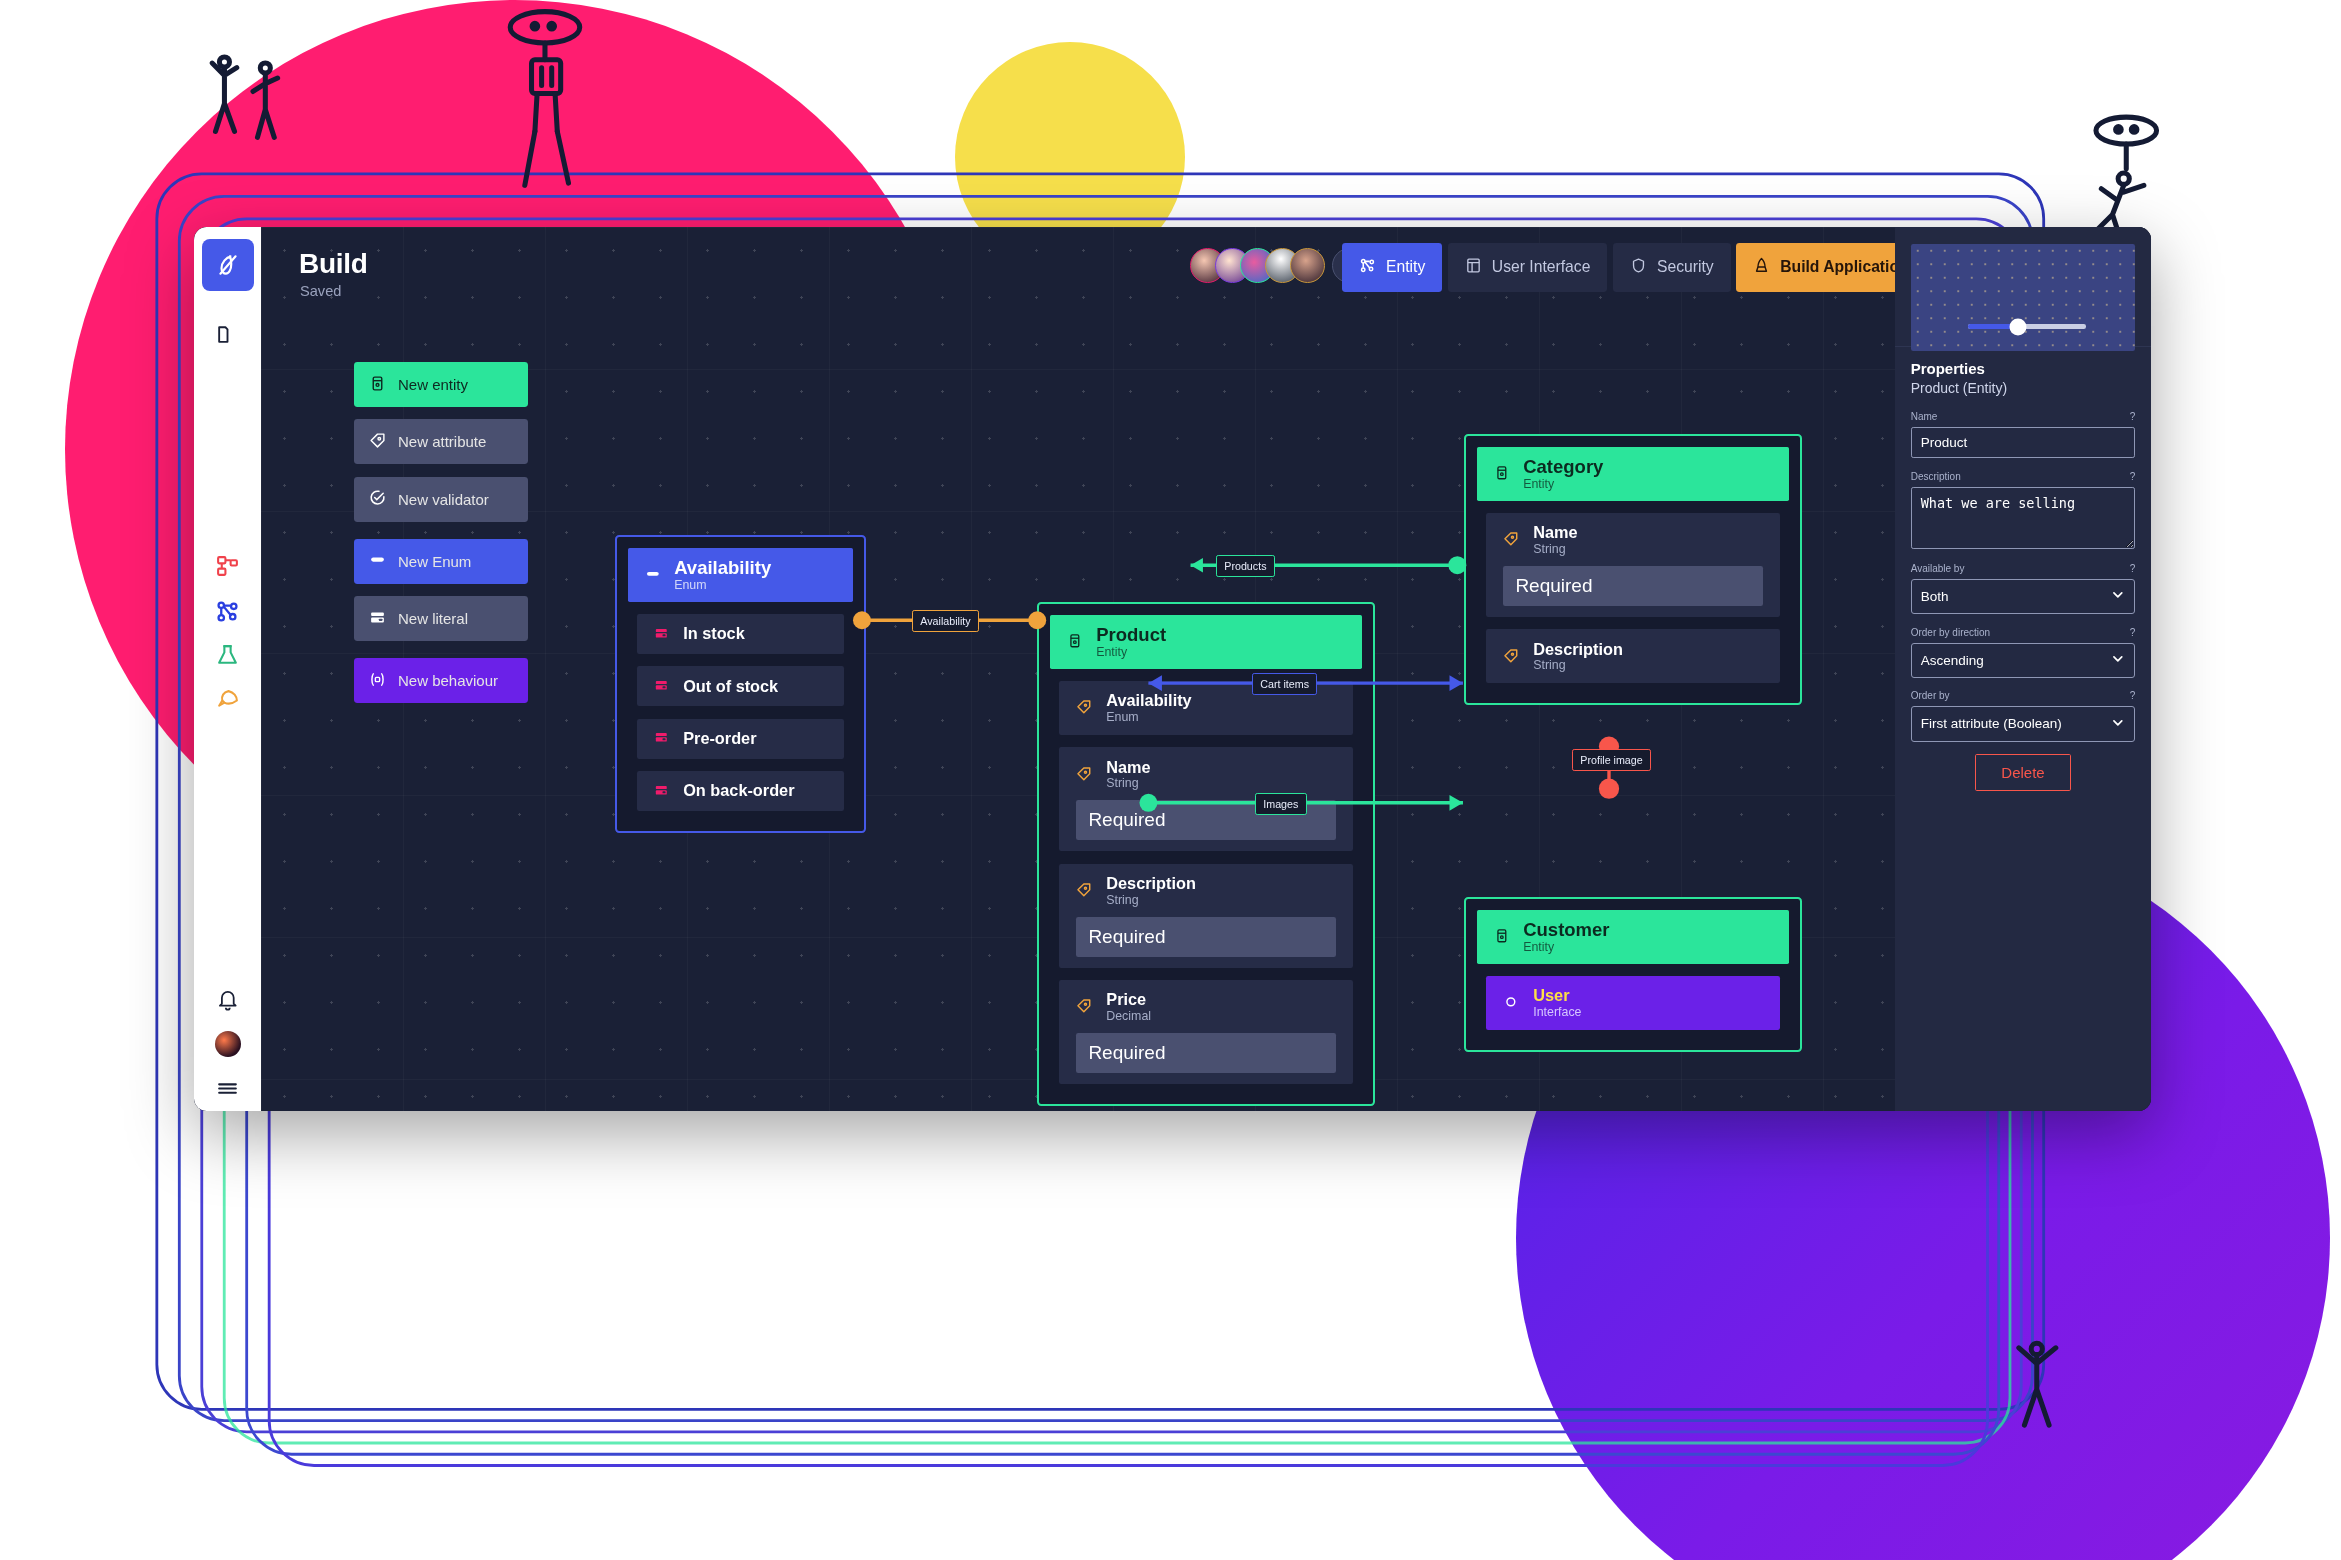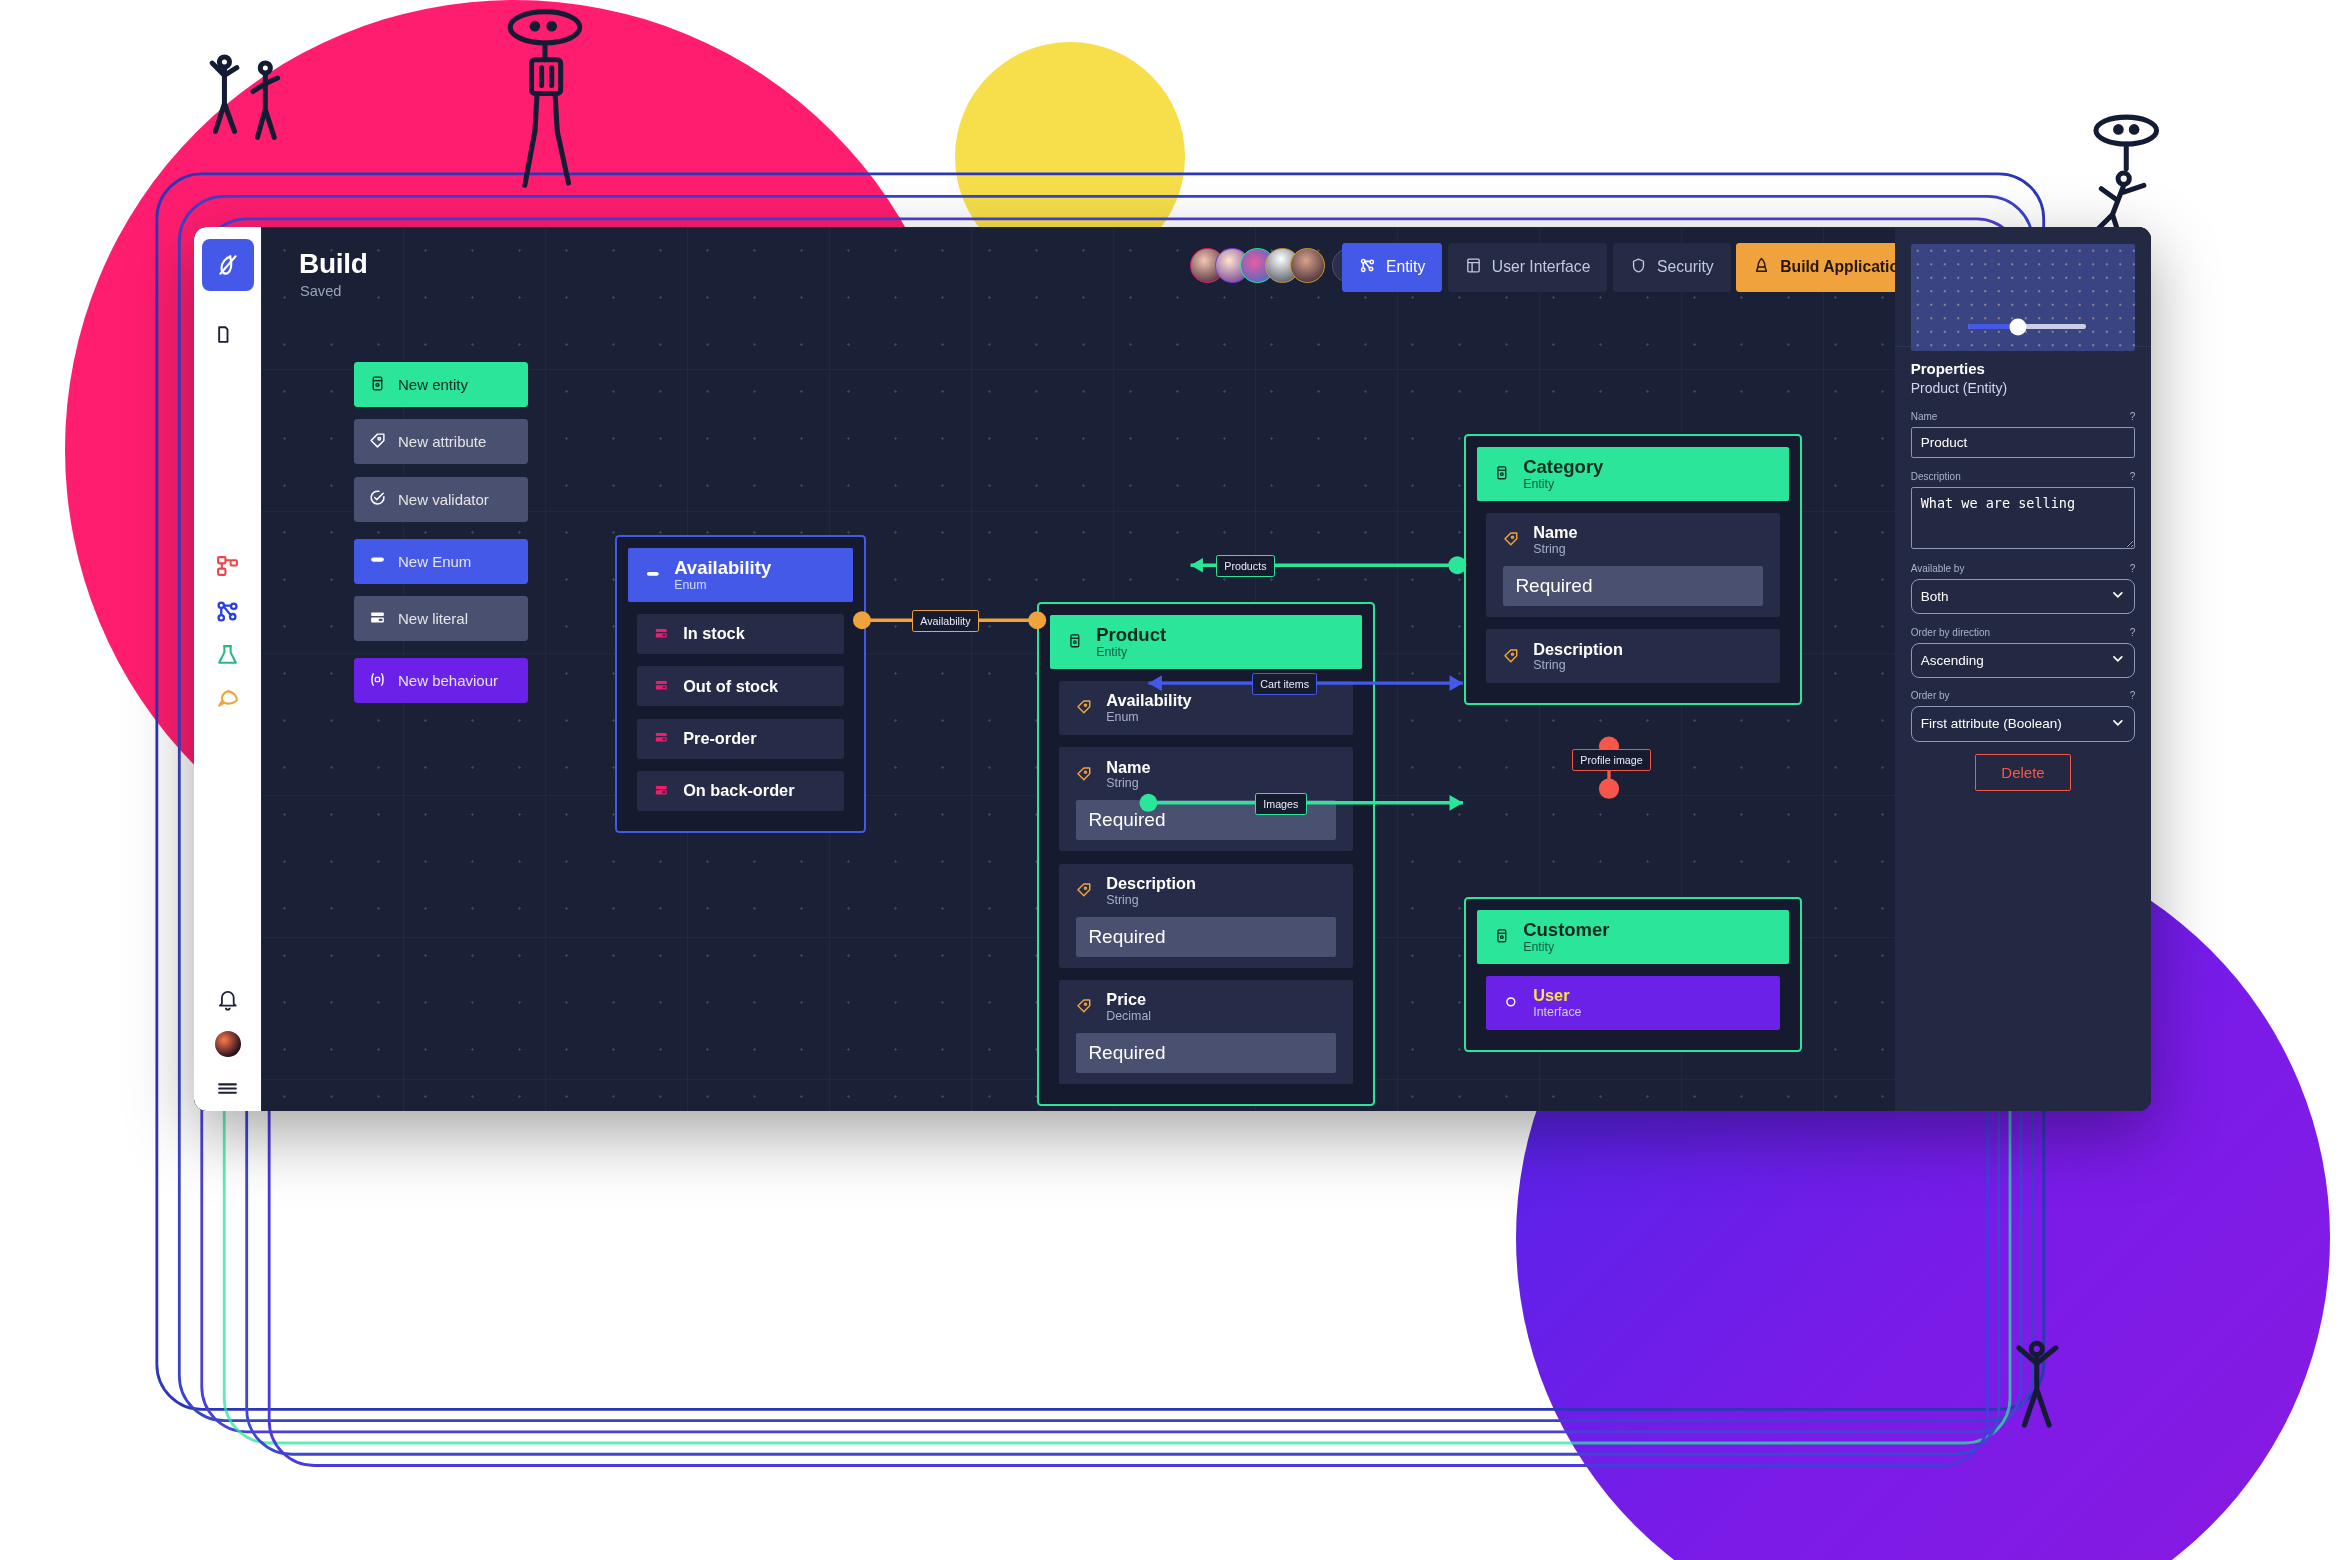--- a/index.html
+++ b/index.html
@@ -140,21 +140,21 @@
   .rp-title .b { color:#CFD5EA; font-size:14px; margin-top:3.4px; }
   .rp-form { padding:14.6px 15.7px 0 15.7px; }
   .frow { margin-bottom:12.4px; }
   .flab { display:flex; justify-content:space-between; align-items:center;
           color:#AAB2CC; font-size:10px; margin-bottom:5px; }
   .qmark { color:#AAB2CC; font-size:10px; }
   .finput { border:1.1px solid #8F97B5; border-radius:2.2px; color:#fff; font-size:13.5px;
             padding:7.3px 9px; background:transparent; width:100%; }
   .ftext { border:1.1px solid #8F97B5; border-radius:2.2px; color:#fff; font-size:13.5px;
            padding:7.3px 9px; background:transparent; width:100%; height:62px; }
-  .fsel { border:1.1px solid #8F97B5; border-radius:8px; color:#fff; font-size:13.5px;
+  .fsel { border:1.1px solid #8F97B5; border-radius:3px; color:#fff; font-size:13.5px;
           padding:7.3px 9px; background:transparent; width:100%;
           display:flex; align-items:center; justify-content:space-between; }
   .del-wrap { display:flex; justify-content:center; margin-top:6.7px; }
   .del-btn { border:1.7px solid #F8564B; color:#F8564B; background:transparent;
              font-size:15px; padding:9px 25px; border-radius:1.7px; cursor:pointer; }
 </style>
 </head>
 <body>
 
 <div class="bg">

